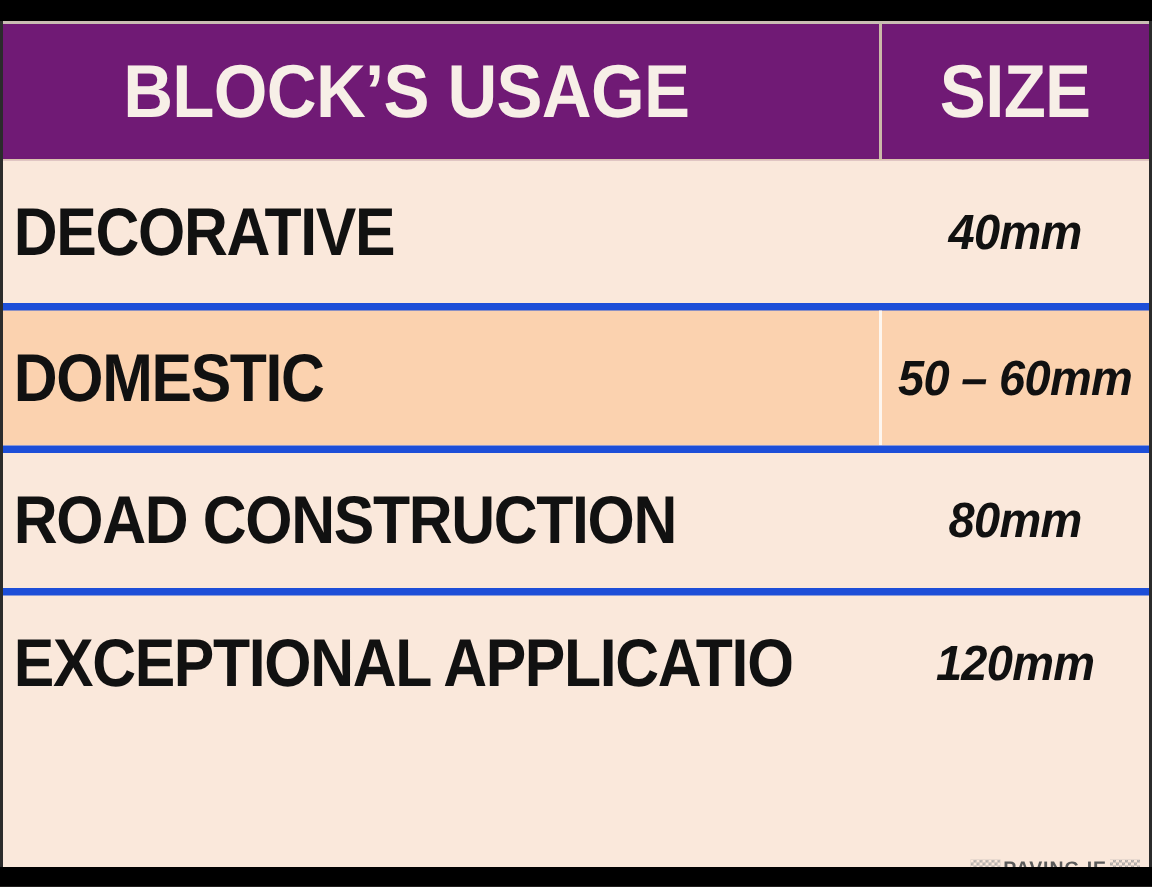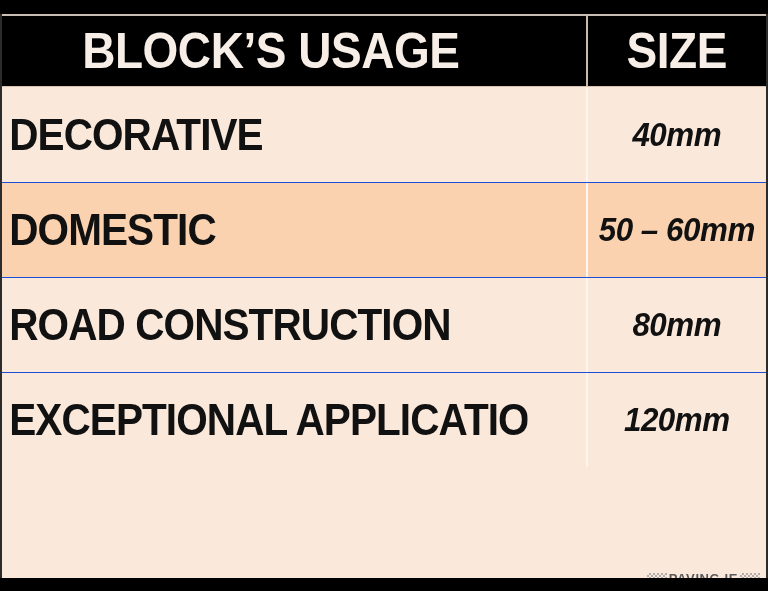--- a/index.html
+++ b/index.html
@@ -53,40 +53,40 @@
   .row {
     display: flex;
     flex-direction: row;
     width: 100%;
     box-sizing: border-box;
     position: relative;
   }
 
   
   .row.header {
-    height: 73px;
-    background: #000000;
+    height: 93px;
+    background: #701a75;
     border-top: 2px solid #c9bdb3;
     border-bottom: 1px solid #d9c3ae;
   }
   .row.header .cell-usage,
   .row.header .cell-size {
     color: #f7efe7;
     justify-content: center;
     font-weight: bold;
     font-size: 50px;
     letter-spacing: -0.5px;
     transform: scaleX(0.92);
   }
   .row.header .cell-usage { padding-left: 0; }
   .row.header .divider { background: #cbb9a8; }
 
   
   .row.body { height: 95px; }
-  .row.body.odd  { background: #fae8db; }
+  .row.body.odd  { background: #fae8db; align-items: center; }
   .row.body.even { background: #fbd2af; }
 
   .cell {
     display: flex;
     align-items: center;
     box-sizing: border-box;
     overflow: hidden;
     white-space: nowrap;
   }
 
@@ -114,21 +114,21 @@
     color: #111111;
     font-weight: bold;
     font-style: italic;
     font-size: 33px;
     letter-spacing: -0.5px;
     transform: scaleX(0.95);
   }
   .row.header .cell-size { font-style: normal; }
 
   
-  .row.body + .row.body { border-top: 1px solid #1d4ed8; }
+  .row.body + .row.body { border-top: 5px solid #1d4ed8; }
 
   
   .logo {
     position: absolute;
     right: 8px;
     bottom: 6px;
     width: 118px;
     text-align: right;
     line-height: 1;
     pointer-events: none;

